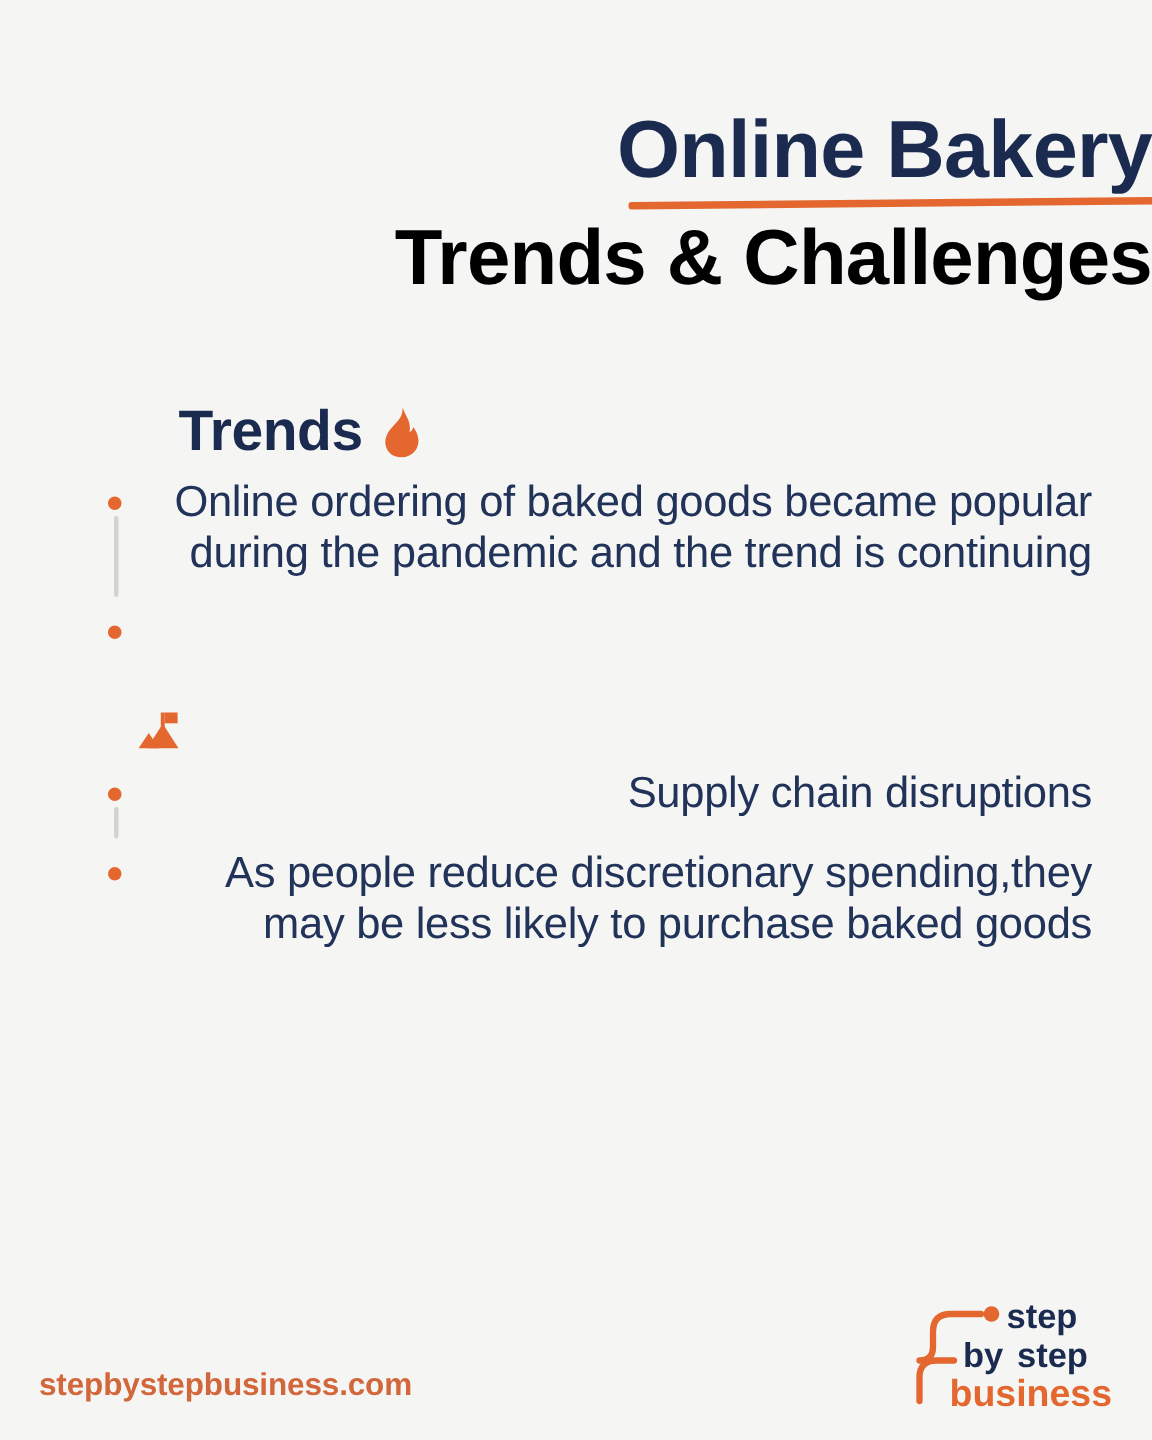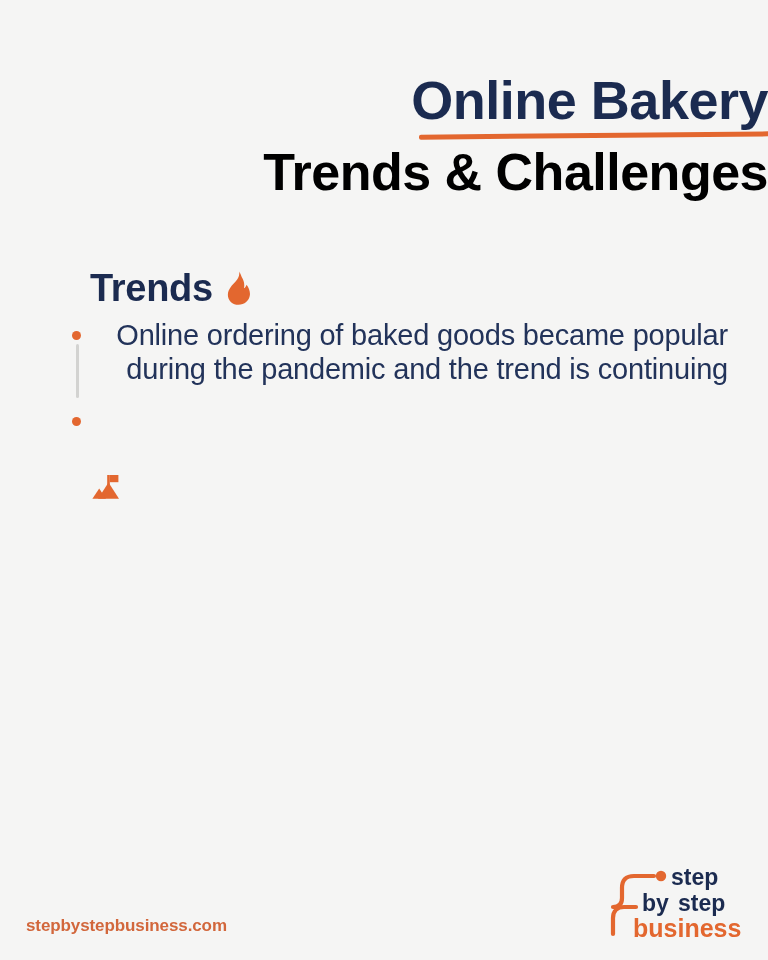--- a/index.html
+++ b/index.html
@@ -68,20 +68,21 @@
     align-items: center;
     gap: 10px;
     margin-left: 24px;
     margin-bottom: 8px;
   }
   .section-heading-text {
     font-size: 38px;
     font-weight: bold;
     color: #1b2b50;
     letter-spacing: -0.3px;
+    margin-left: 29px;
   }
   .section-icon {
     display: inline-flex;
     align-items: center;
     line-height: 0;
   }
 
   
   .bullets {
     position: relative;
@@ -128,21 +129,21 @@
     position: absolute;
     left: 0;
     right: 0;
     bottom: 0;
     height: 120px;
   }
   .footer-url {
     position: absolute;
     left: 26px;
     bottom: 24px;
-    font-size: 17px;
+    font-size: 21px;
     font-weight: bold;
     color: #d2673c;
     letter-spacing: -0.1px;
   }
   .logo {
     position: absolute;
     right: 18px;
     bottom: 18px;
     width: 140px;
     height: 78px;
@@ -187,20 +188,32 @@
     <div class="section-heading">
       <span class="section-icon">
         <svg width="32" height="32" viewBox="0 0 32 32" aria-hidden="true">
           <rect x="17.2" y="3.0" width="2.6" height="22" fill="#e3672f"></rect>
           <rect x="19.8" y="3.0" width="8.6" height="7.2" fill="#e3672f"></rect>
           <path d="M18.5 10.5 L29.0 26.8 L8.0 26.8 Z" fill="#e3672f"></path>
           <path d="M9.2 16.6 L16.0 26.8 L2.4 26.8 Z" fill="#e3672f"></path>
         </svg>
       </span>
     </div>
+    <ul class="bullets">
+      <li class="bullet">
+        <span class="bullet-dot"></span>
+        <span class="bullet-connector"></span>
+        <span class="bullet-text">Supply chain disruptions</span>
+      </li>
+      <li class="bullet">
+        <span class="bullet-dot"></span>
+        
+        <span class="bullet-text">As people reduce discretionary spending,they may be less likely to purchase baked goods</span>
+      </li>
+    </ul>
   </div>
 
 </div>
 
 <div class="footer">
   <div class="footer-url">stepbystepbusiness.com</div>
   <div class="logo">
     <svg width="140" height="78" viewBox="0 0 140 78" aria-hidden="true">
 
       <path d="M44 12 H24 C16 12 12 16 12 24 V34 C12 40 9 43 3 43" fill="none" stroke="#e3672f" stroke-width="4.2" stroke-linecap="round"></path>

